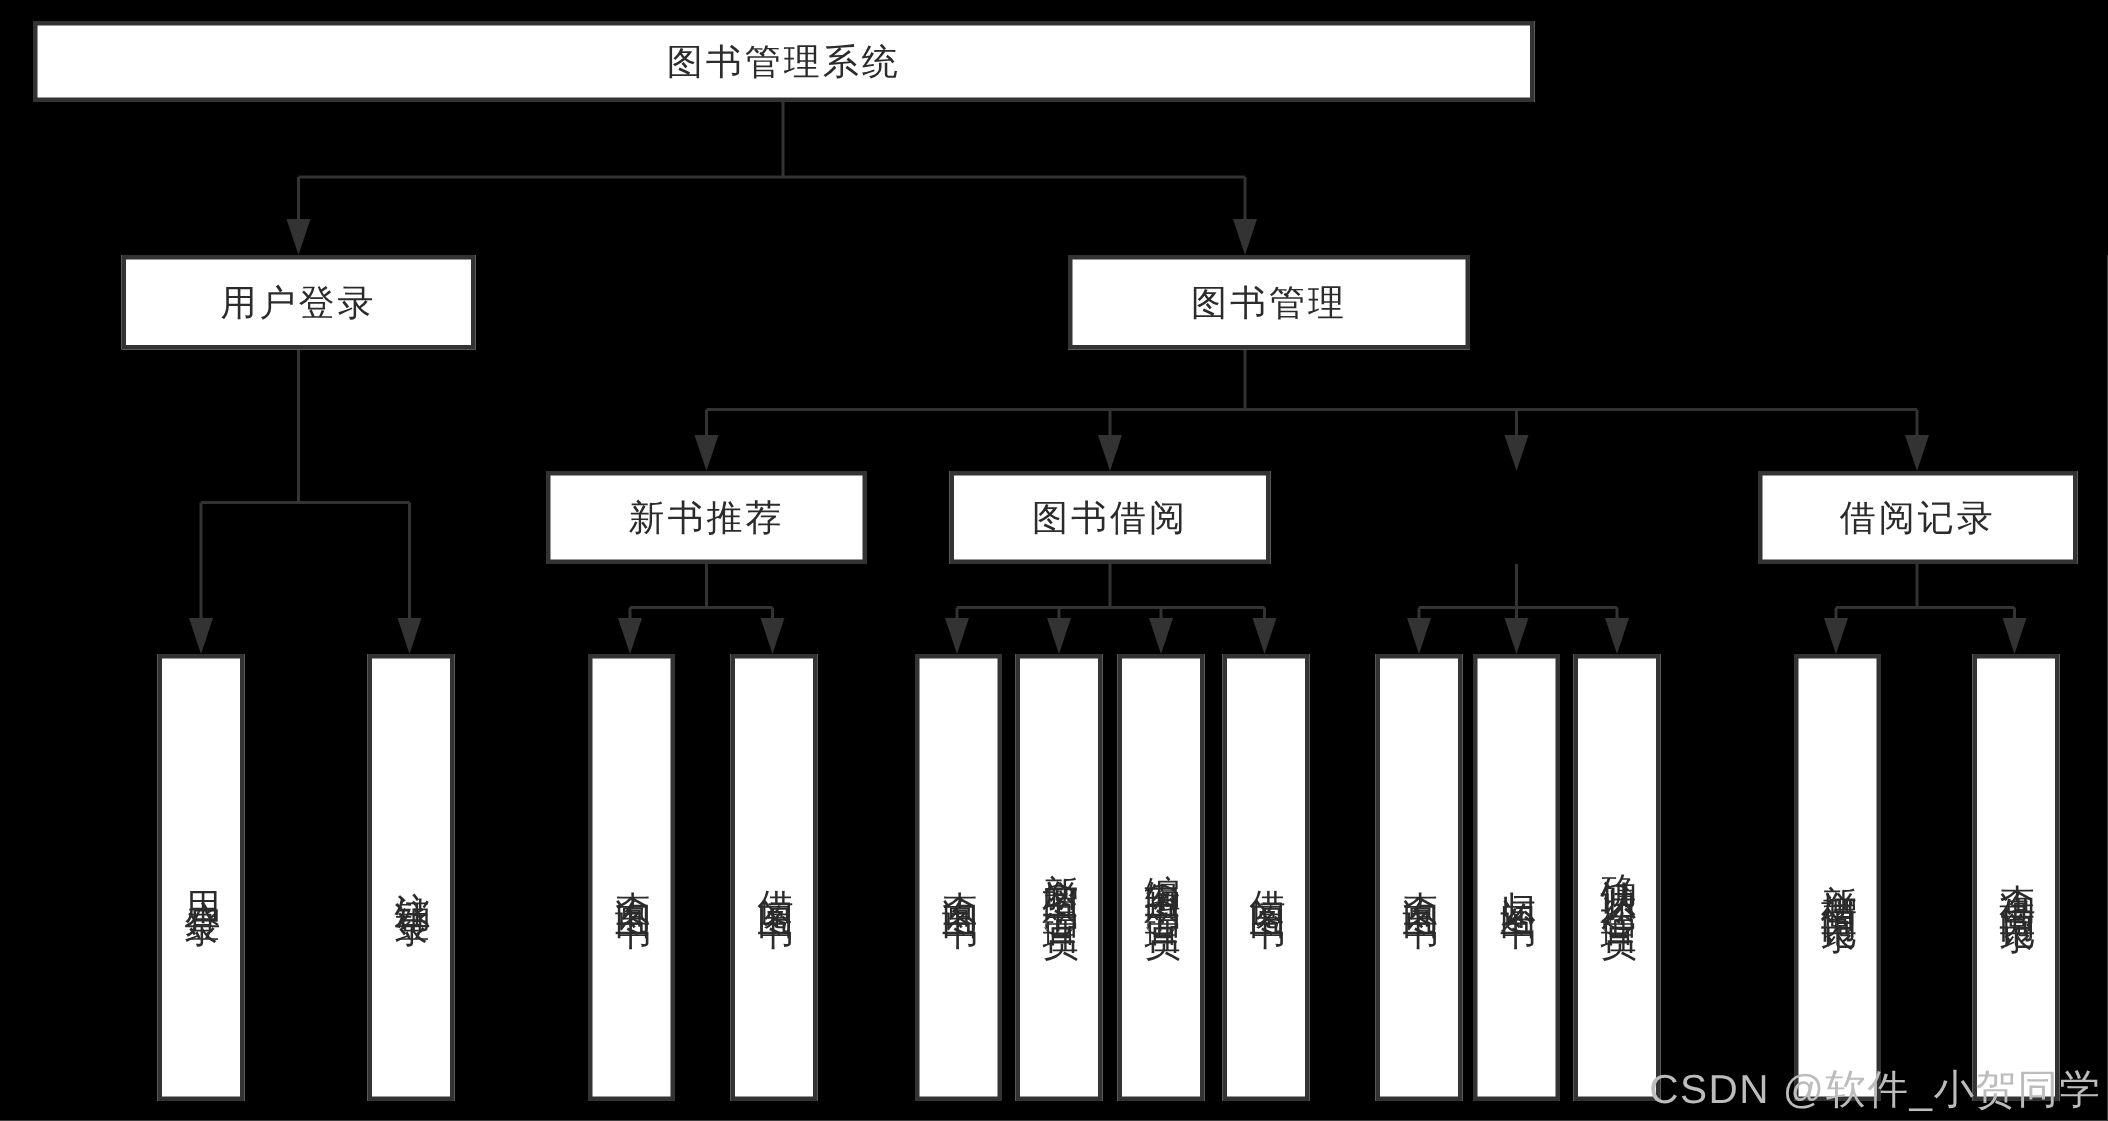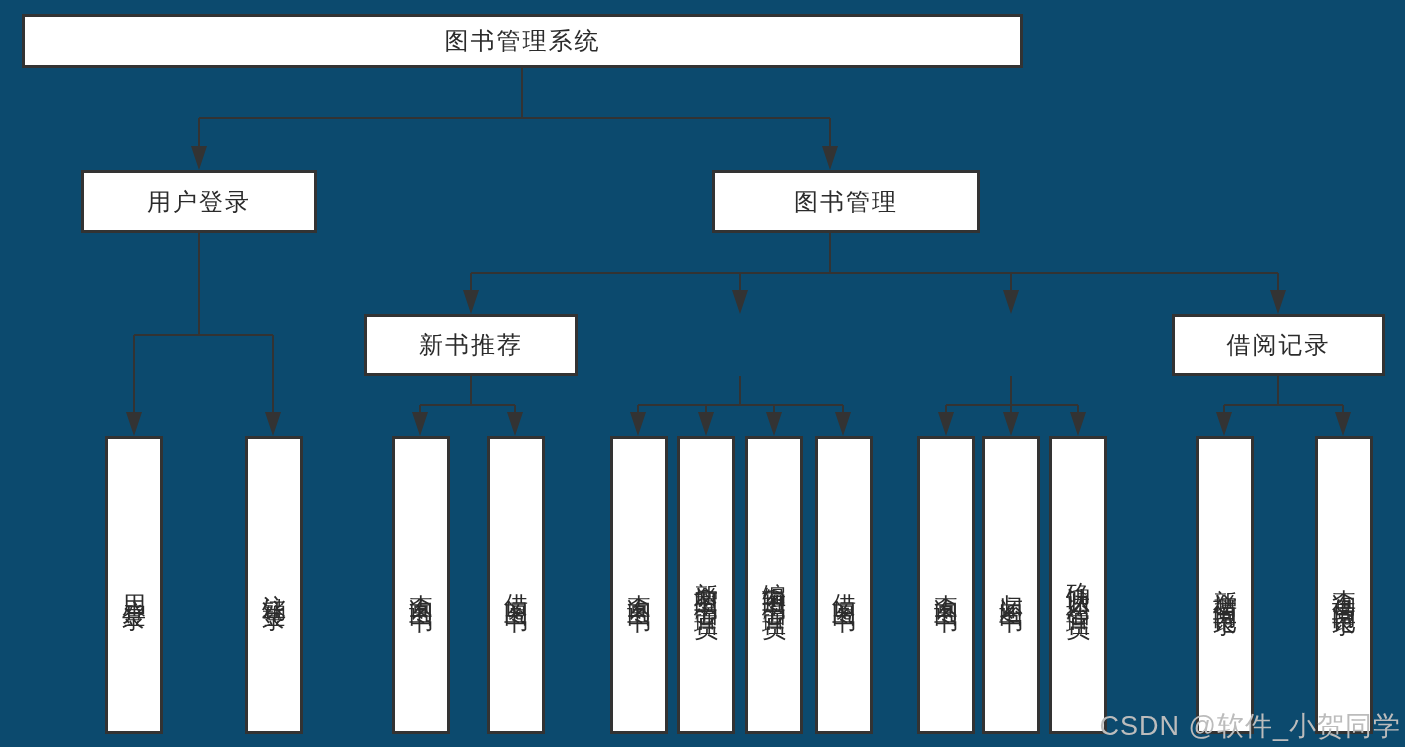--- a/index.html
+++ b/index.html
@@ -3,21 +3,21 @@
 <meta charset="utf-8">
 <style>
   html,body{margin:0;padding:0;}
   body{
     font-family:"Liberation Sans","DejaVu Sans",sans-serif;
     background:#ffffff;
   }
   .canvas{
     position:relative;
     width:1405px;height:747px;
-    background:#0c4a6e;
+    background:#000000;
     overflow:hidden;
   }
   .wires{
     position:absolute;left:0;top:0;z-index:0;
   }
   .node{
     position:absolute;
     box-sizing:border-box;
     border:3px solid #333333;
     background:#ffffff;
@@ -122,20 +122,23 @@
   <div class="node" style="left:81px;top:170px;width:236px;height:63px">
     <span>用户登录</span>
   </div>
   <div class="node" style="left:712px;top:170px;width:268px;height:63px">
     <span>图书管理</span>
   </div>
 
   <div class="node" style="left:364px;top:314px;width:214px;height:62px">
     <span>新书推荐</span>
   </div>
+  <div class="node" style="left:633px;top:314px;width:214px;height:62px">
+    <span>图书借阅</span>
+  </div>
   <div class="node" style="left:1172px;top:314px;width:213px;height:62px">
     <span>借阅记录</span>
   </div>
 
   <div class="node v" style="left:105px;top:436px;width:58px;height:298px">
     <span>用户登录</span>
   </div>
   <div class="node v" style="left:245px;top:436px;width:58px;height:298px">
     <span>注销登录</span>
   </div>

